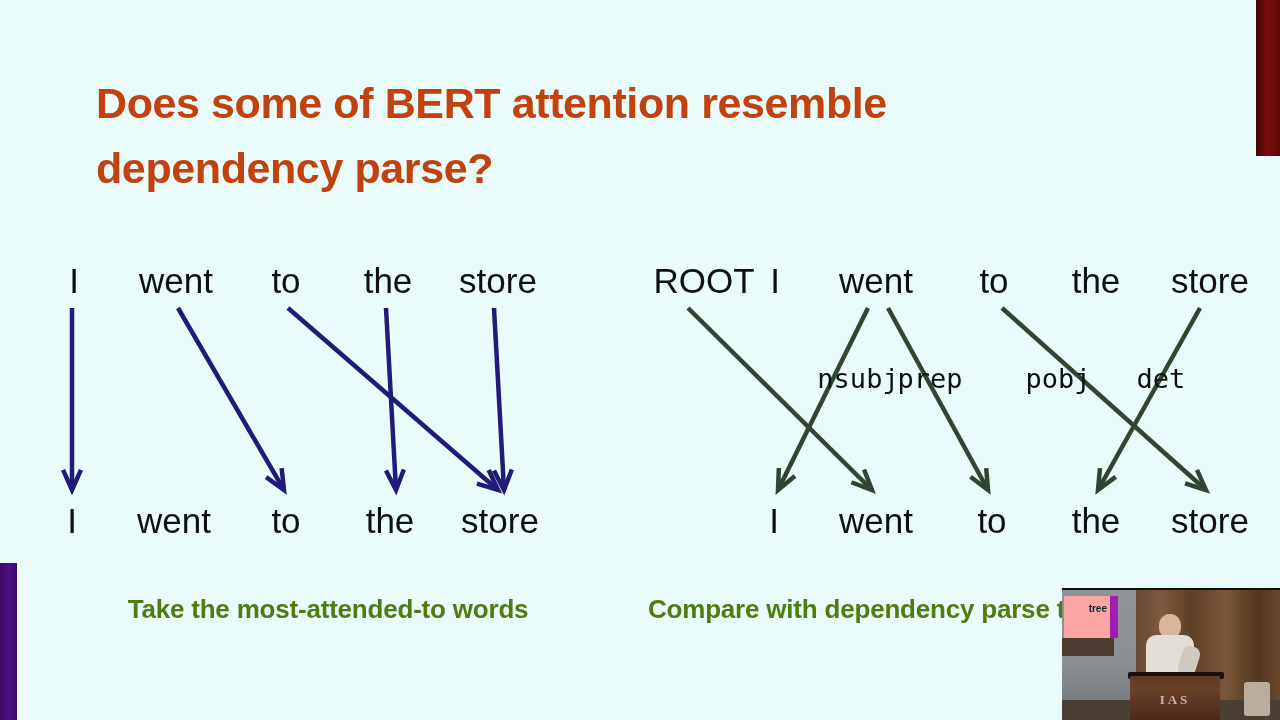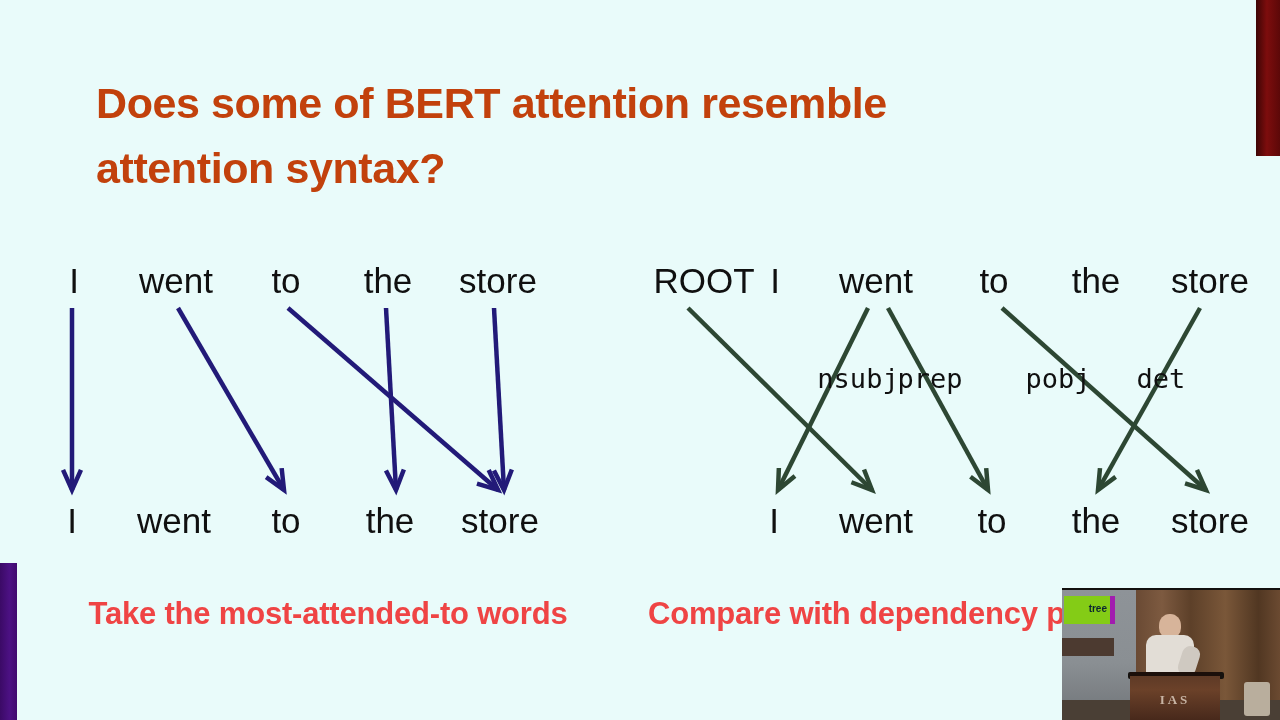--- a/index.html
+++ b/index.html
@@ -96,26 +96,26 @@
     left: 0;
     top: 0;
     width: 100%;
     height: 300px;
     overflow: visible;
   }
 
   
   .caption {
     position: absolute;
-    font-size: 31px;
+    font-size: 26px;
     font-weight: 900;
     font-stretch: condensed;
     letter-spacing: -0.2px;
     line-height: 1.65;
-    color: #ef4444;
+    color: #4d7c0f;
     text-align: center;
   }
   #caption-left {
     left: 48px;
     top: 588px;
     width: 560px;
   }
   #caption-right {
     left: 648px;
     top: 588px;
@@ -137,23 +137,23 @@
   }
   .vid-wallLeft {
     position: absolute; left: 0; top: 0; width: 34%; height: 100%;
     background: linear-gradient(to bottom, #8e9398 0%, #8a8f93 55%, #6f7377 100%);
   }
   .vid-wallRight {
     position: absolute; left: 34%; top: 0; width: 66%; height: 100%;
     background: linear-gradient(to right, #6a4a34 0%, #7d5a40 18%, #5d4029 38%, #7a5739 62%, #513722 85%, #6b4a31 100%);
   }
   .vid-projection {
-    position: absolute; left: 2px; top: 6px; width: 46px; height: 28px;
-    background: #84cc16;
-    border-right: 5px solid #a21caf;
+    position: absolute; left: 2px; top: 6px; width: 46px; height: 42px;
+    background: #fca5a5;
+    border-right: 8px solid #a21caf;
   }
   .vid-projection span {
     position: absolute; right: 3px; top: 7px;
     font-size: 10px; font-weight: 700; color: #0c2730;
     font-family: "Liberation Sans", sans-serif;
   }
   .vid-projscreen {
     position: absolute; left: 0px; top: 48px; width: 52px; height: 18px;
     background: #4c3a30;
   }
@@ -195,21 +195,21 @@
 </head>
 <body>
 
 <div id="slide">
 
   <div id="edge-bar-right"></div>
   <div id="edge-bar-left"></div>
 
   <h1 id="title">
     <span class="line">Does some of BERT attention resemble</span>
-    <span class="line">attention syntax?</span>
+    <span class="line">dependency parse?</span>
   </h1>
 
   <div class="panel" id="panel-attention">
     <div class="word-row top" id="att-top-row">
         <span class="word" style="left: 26px;">I</span>
         <span class="word" style="left: 128px;">went</span>
         <span class="word" style="left: 238px;">to</span>
         <span class="word" style="left: 340px;">the</span>
         <span class="word" style="left: 450px;">store</span>
       </div>

